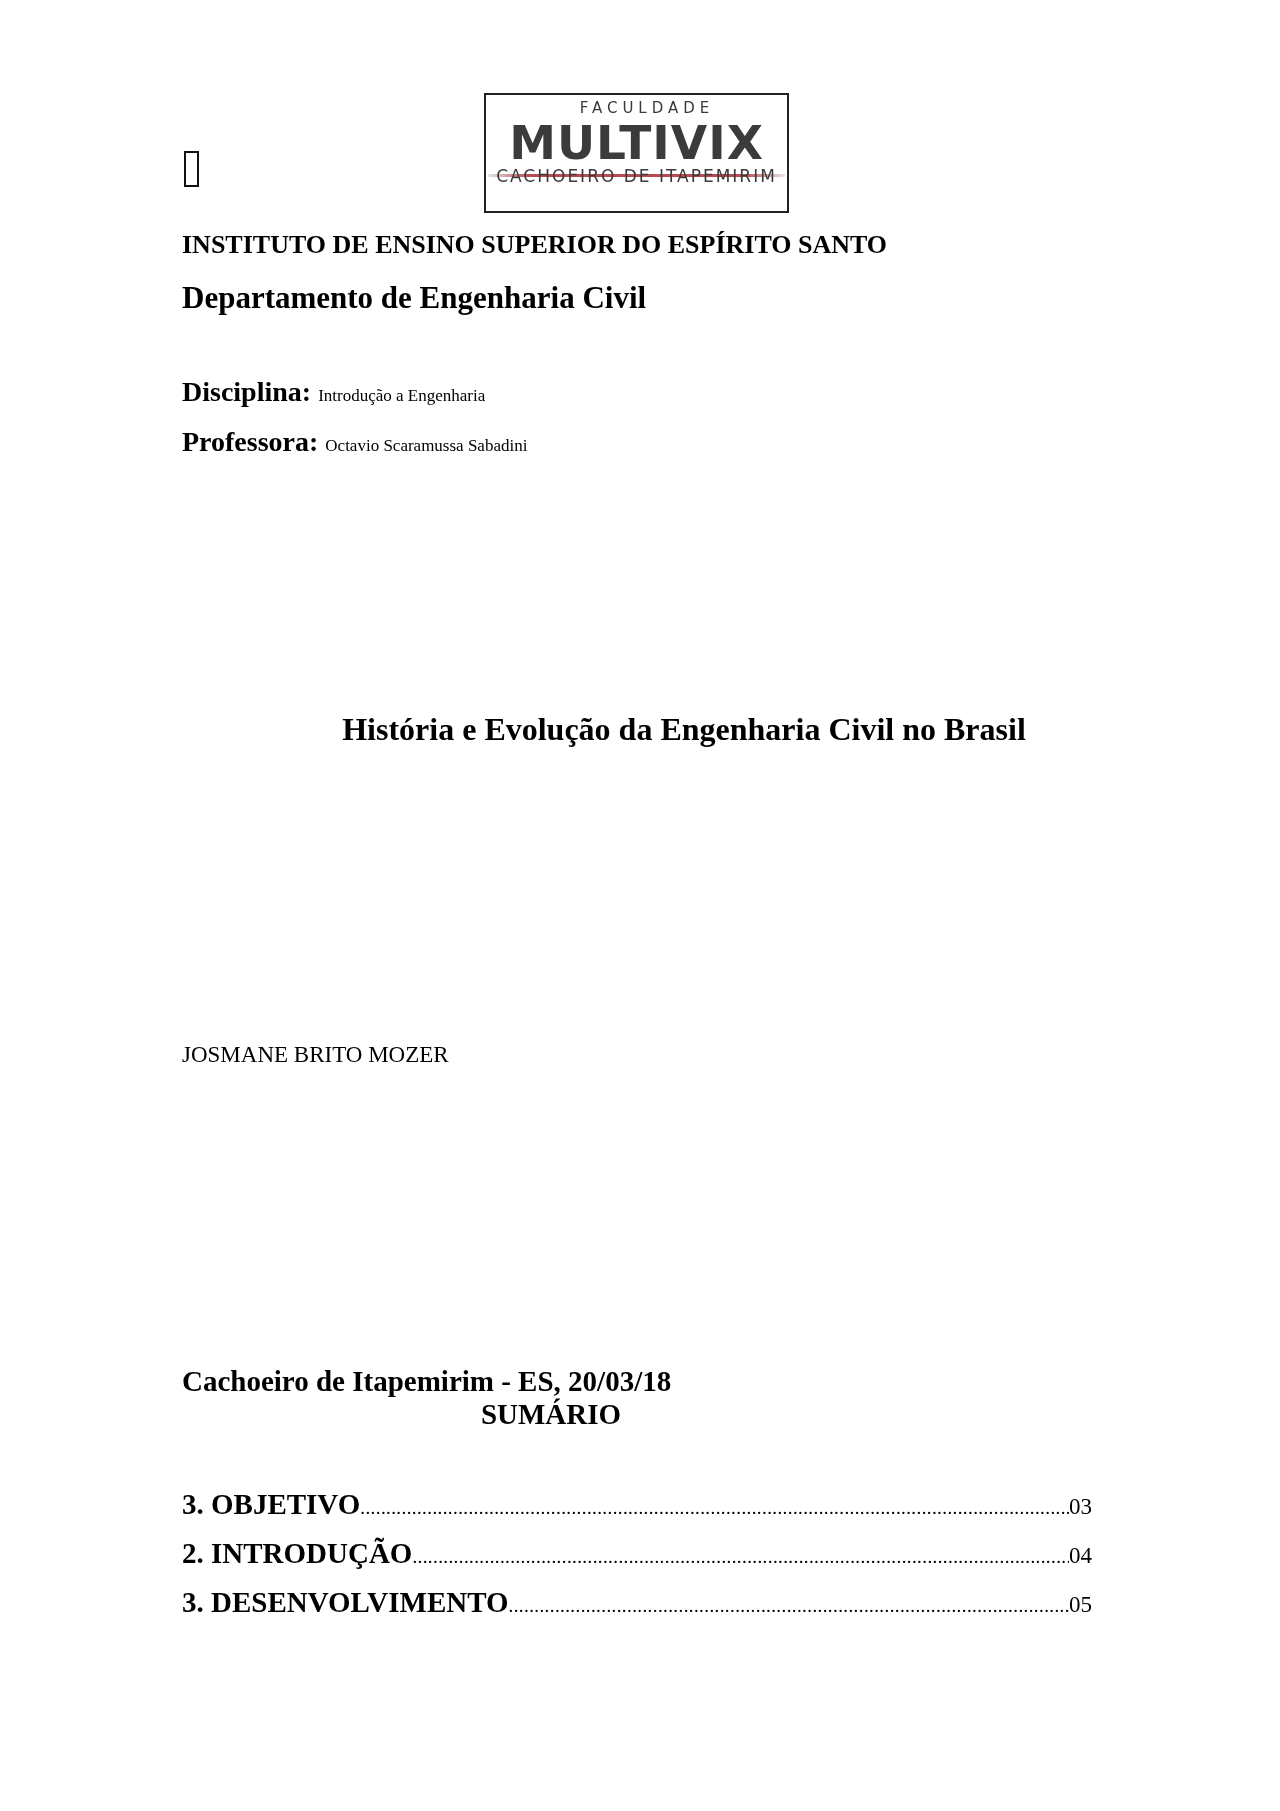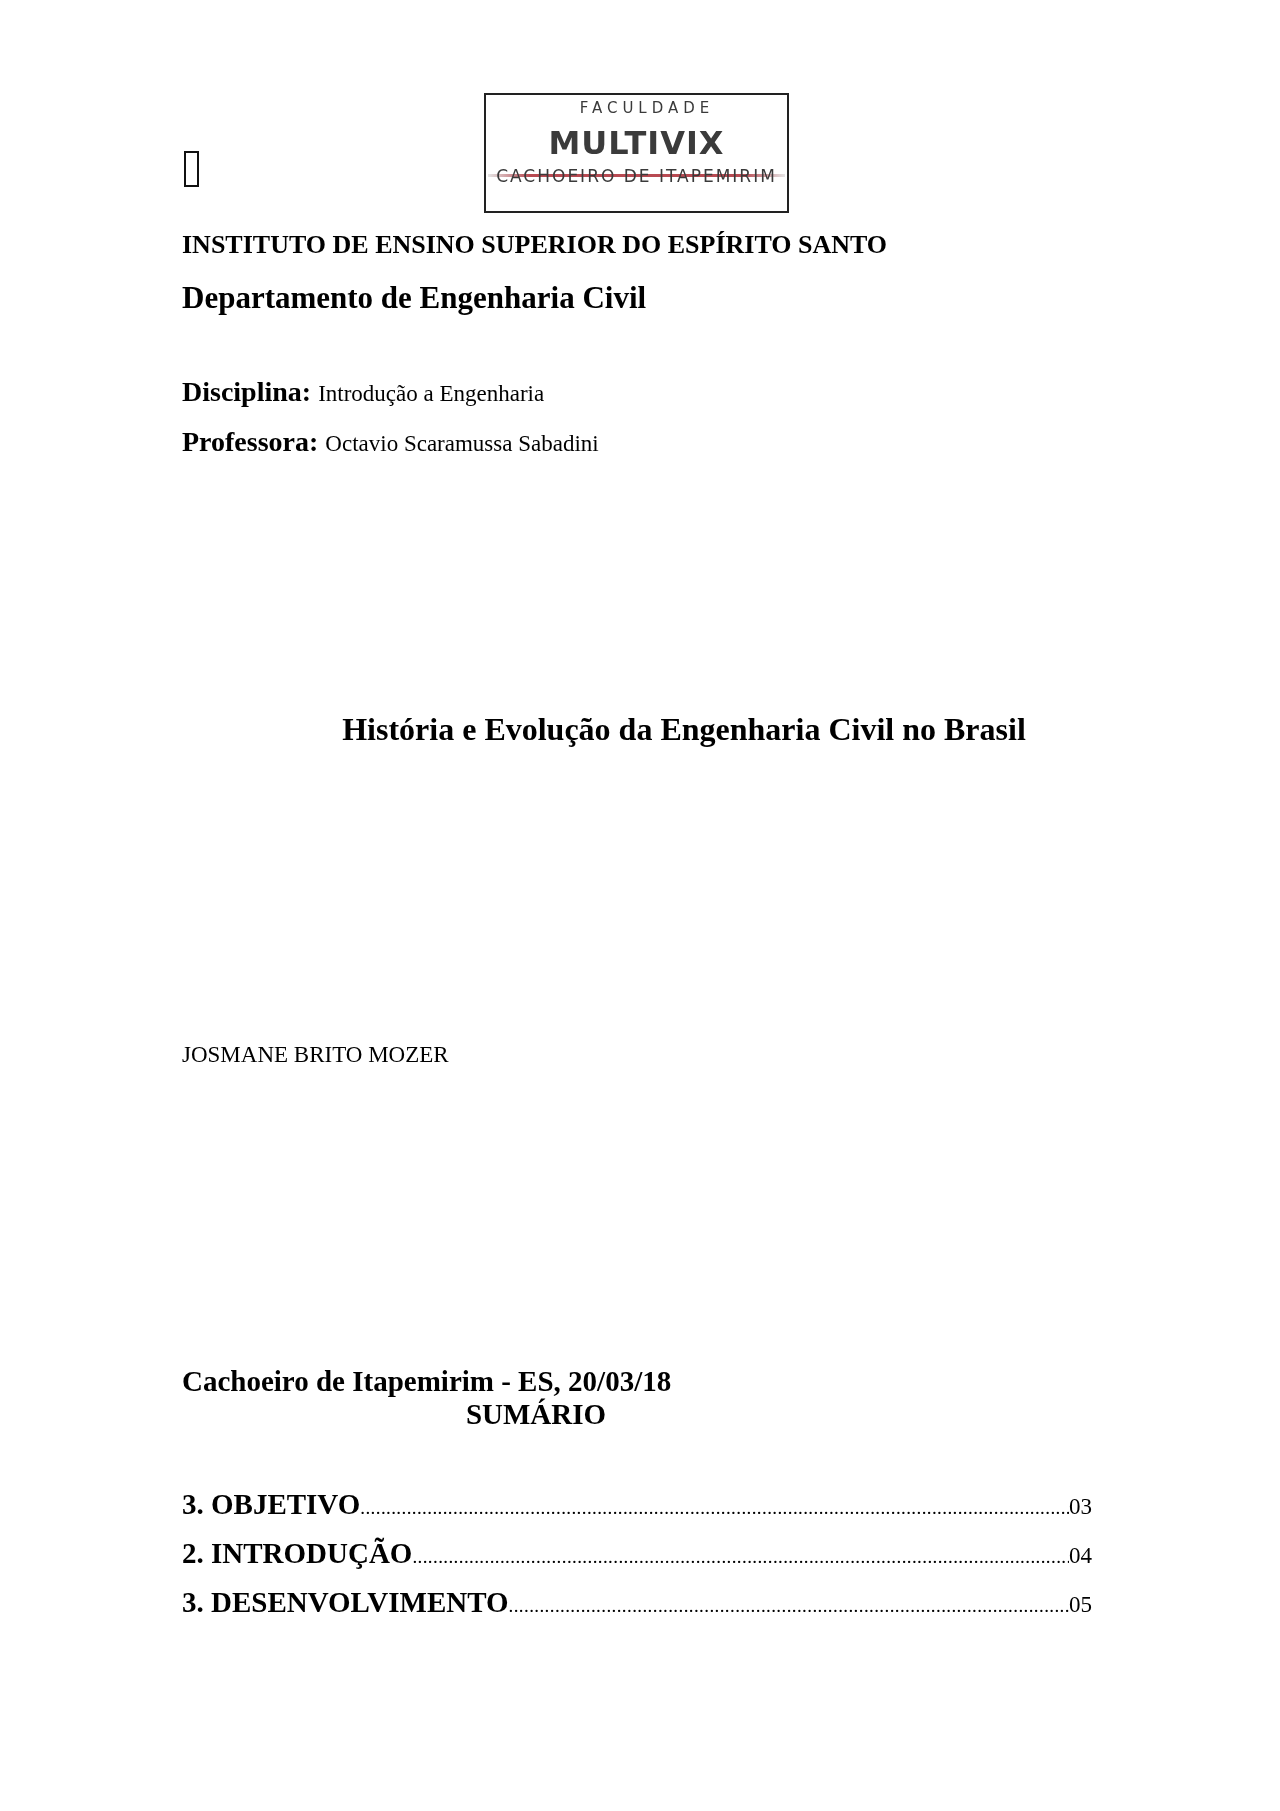--- a/index.html
+++ b/index.html
@@ -40,21 +40,21 @@
     .logo .top {
       position: absolute; left: 10px; right: 0; top: 4px;
       text-align: center;
       font-size: 15px;
       letter-spacing: 5px;
       padding-left: 11px;
     }
     .logo .main {
       position: absolute; left: 0; right: 0; top: 20px;
       text-align: center;
-      font-size: 32px;
+      font-size: 47px;
       font-weight: bold;
       letter-spacing: 1px;
       color: #3b3b3b;
       line-height: 56px;
     }
     .logo .rule {
       position: absolute; left: 2px; right: 2px; top: 79px;
       height: 3px;
       background: linear-gradient(to right, #e6e6e6 0%, #b84a52 14%, #b84a52 86%, #e6e6e6 100%);
     }
@@ -63,35 +63,35 @@
       text-align: center;
       font-size: 17px;
       letter-spacing: 2px;
     }
 
     .inst { left: 182px; top: 230px; font-size: 26px; font-weight: bold; }
     .dept { left: 182px; top: 280px; font-size: 31px; font-weight: bold; }
 
     .field { left: 182px; font-size: 28px; }
     .field .lbl { font-weight: bold; }
-    .field .val { font-size: 23px; font-weight: normal; }
+    .field .val { font-size: 17px; font-weight: normal; }
     .disc { top: 376px; }
     .prof { top: 426px; }
 
     .doc-title {
       left: 0; width: 1280px; top: 711px;
       text-align: center;
       font-size: 32px; font-weight: bold; padding-left: 44px;
     }
 
     .author { left: 182px; top: 1042px; font-size: 23px; font-weight: normal; }
 
     .place { left: 182px; top: 1365px; font-size: 29px; font-weight: bold; }
     .sumario {
-      left: 0; width: 1072px; top: 1398px;
+      left: 15px; width: 1072px; top: 1398px;
       text-align: center;
       font-size: 29px; font-weight: bold;
     }
 
     .toc {
       position: absolute;
       left: 182px; width: 910px;
       top: 1487px;
     }
     .toc-row {

